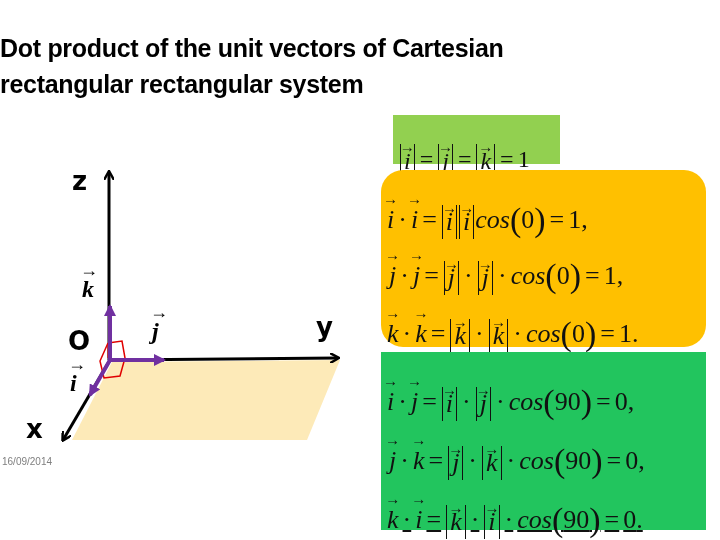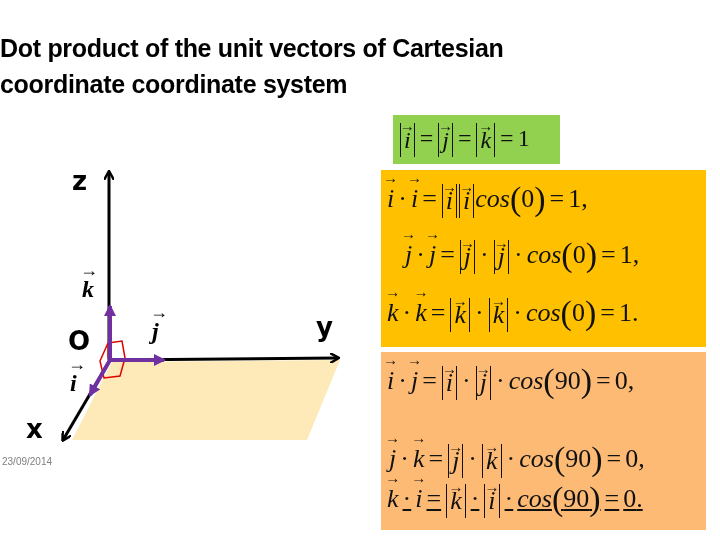--- a/index.html
+++ b/index.html
@@ -1,42 +1,42 @@
 <!DOCTYPE html>
 <html><head>
 <meta charset="utf-8">
 <style>
   html, body { margin: 0; padding: 0; }
   body { width: 720px; height: 540px; background: #ffffff; position: relative; overflow: hidden; font-family: "Liberation Sans", sans-serif; }
   .title { position: absolute; left: 0; top: 30px; width: 720px; font-family: "Liberation Sans", sans-serif; font-weight: bold; font-size: 25px; line-height: 36px; color: #000; letter-spacing: -0.3px; }
   .title div { display: block; }
   .box { position: absolute; font-family: "Liberation Serif", serif; color: #111; }
   .green { left: 393px; top: 115px; width: 167px; height: 49px; background: #92d050; }
-  .orange { left: 381px; top: 170px; width: 325px; height: 177px; background: #ffc000; }
-  .red { left: 381px; top: 352px; width: 325px; height: 178px; background: #fdba74; }
-  .eq { position: absolute; left: 0; white-space: nowrap; font-size: 26px; font-style: italic; }
+  .orange { left: 381px; top: 170px; width: 325px; height: 177px; background: #ffc000; border-radius: 22px; }
+  .red { left: 381px; top: 352px; width: 325px; height: 178px; background: #22c55e; }
+  .eq { position: absolute; left: 0; white-space: nowrap; font-size: 26px; font-style: italic; margin-top: 21px; }
   .green .eq { top: 8px; left: 6px; font-size: 24px; }
   .vec { position: relative; display: inline-block; font-style: italic; }
   .vec::before { content: "\2192"; position: absolute; top: -14px; left: 50%; transform: translateX(-50%); font-size: 15px; font-style: normal; }
   .abs { display: inline-block; border-left: 1.5px solid #111; border-right: 1.5px solid #111; padding: 0 3px; line-height: 34px; height: 34px; margin: 0 1px; vertical-align: middle; }
   .op { font-style: normal; margin: 0 4px; }
   .num { font-style: normal; }
   .paren { font-style: normal; font-size: 34px; vertical-align: -3px; }
   .date { position: absolute; left: 2px; top: 456px; font-size: 10px; color: #7f7f7f; font-family: "Liberation Sans", sans-serif; }
   .axis-label { position: absolute; font-family: "DejaVu Sans", sans-serif; font-weight: bold; font-size: 26px; color: #000; }
   .vec-label { position: absolute; font-family: "Liberation Serif", serif; font-style: italic; font-weight: bold; font-size: 24px; color: #000; }
   .vec-label::before { content: "\2192"; position: absolute; top: -16px; left: -2px; font-size: 18px; font-style: normal; font-weight: normal; }
   svg.diagram { position: absolute; left: 0; top: 0; }
 </style>
 </head>
 <body>
 
 <div class="title">
   <div>Dot product of the unit vectors of Cartesian</div>
-  <div>coordinate coordinate system</div>
+  <div>rectangular rectangular system</div>
 </div>
 
 <svg class="diagram" width="720" height="540">
   <defs>
     <marker id="arrBlack" markerWidth="10" markerHeight="10" refX="8" refY="5" orient="auto" markerUnits="userSpaceOnUse">
       <path d="M0,0 L9,5 L0,10" fill="none" stroke="#000" stroke-width="2.5"></path>
     </marker>
     <marker id="arrPurple" markerWidth="12" markerHeight="12" refX="10" refY="6" orient="auto" markerUnits="userSpaceOnUse">
       <path d="M0,0 L12,6 L0,12 Z" fill="#7030a0"></path>
     </marker>
@@ -53,43 +53,43 @@
 </svg>
 
 <div class="axis-label" style="left:72px; top:166px;">z</div>
 <div class="axis-label" style="left:316px; top:312px;">y</div>
 <div class="axis-label" style="left:26px; top:414px;">x</div>
 <div class="axis-label" style="left:68px; top:326px;">O</div>
 <div class="vec-label" style="left:82px; top:276px;">k</div>
 <div class="vec-label" style="left:152px; top:318px;">j</div>
 <div class="vec-label" style="left:70px; top:370px;">i</div>
 
-<div class="date">23/09/2014</div>
+<div class="date">16/09/2014</div>
 
 <div class="box green">
   <div class="eq">
     <span class="abs"><span class="vec">i</span></span><span class="op">=</span><span class="abs"><span class="vec">j</span></span><span class="op">=</span><span class="abs"><span class="vec">k</span></span><span class="op">=</span><span class="num">1</span>
   </div>
 </div>
 
 <div class="box orange">
   <div class="eq" style="top:10px; left:6px;">
     <span class="vec">i</span><span class="op">·</span><span class="vec">i</span><span class="op">=</span><span class="abs"><span class="vec">i</span></span><span class="abs"><span class="vec">i</span></span><span>cos</span><span class="paren">(</span><span class="num">0</span><span class="paren">)</span><span class="op">=</span><span class="num">1</span><span class="num">,</span>
   </div>
-  <div class="eq" style="top:66px; left:24px;">
+  <div class="eq" style="top:66px; left:8px;">
     <span class="vec">j</span><span class="op">·</span><span class="vec">j</span><span class="op">=</span><span class="abs"><span class="vec">j</span></span><span class="op">·</span><span class="abs"><span class="vec">j</span></span><span class="op">·</span><span>cos</span><span class="paren">(</span><span class="num">0</span><span class="paren">)</span><span class="op">=</span><span class="num">1</span><span class="num">,</span>
   </div>
   <div class="eq" style="top:124px; left:6px;font-family:Liberation Serif, serif;">
     <span class="vec">k</span><span class="op">·</span><span class="vec">k</span><span class="op">=</span><span class="abs"><span class="vec">k</span></span><span class="op">·</span><span class="abs"><span class="vec">k</span></span><span class="op">·</span><span>cos</span><span class="paren">(</span><span class="num">0</span><span class="paren">)</span><span class="op">=</span><span class="num">1</span><span class="num">.</span>
   </div>
 </div>
 
 <div class="box red">
   <div class="eq" style="top:10px; left:6px;">
     <span class="vec">i</span><span class="op">·</span><span class="vec">j</span><span class="op">=</span><span class="abs"><span class="vec">i</span></span><span class="op">·</span><span class="abs"><span class="vec">j</span></span><span class="op">·</span><span>cos</span><span class="paren">(</span><span class="num">90</span><span class="paren">)</span><span class="op">=</span><span class="num">0</span><span class="num">,</span>
   </div>
-  <div class="eq" style="top:88px; left:8px;">
+  <div class="eq" style="top:69px; left:8px;">
     <span class="vec">j</span><span class="op">·</span><span class="vec">k</span><span class="op">=</span><span class="abs"><span class="vec">j</span></span><span class="op">·</span><span class="abs"><span class="vec">k</span></span><span class="op">·</span><span>cos</span><span class="paren">(</span><span class="num">90</span><span class="paren">)</span><span class="op">=</span><span class="num">0</span><span class="num">,</span>
   </div>
   <div class="eq" style="top:128px; left:6px;text-decoration:underline;">
     <span class="vec">k</span><span class="op">·</span><span class="vec">i</span><span class="op">=</span><span class="abs"><span class="vec">k</span></span><span class="op">·</span><span class="abs"><span class="vec">i</span></span><span class="op">·</span><span>cos</span><span class="paren">(</span><span class="num">90</span><span class="paren">)</span><span class="op">=</span><span class="num">0</span><span class="num">.</span>
   </div>
 </div>
 
 </body></html>

